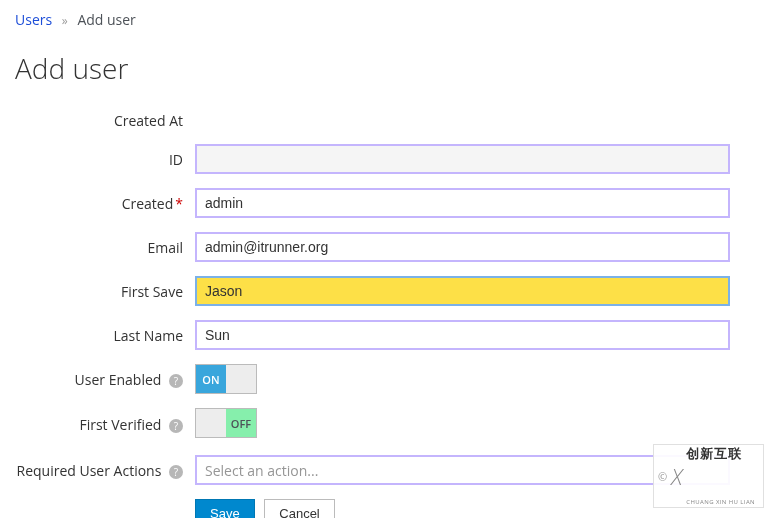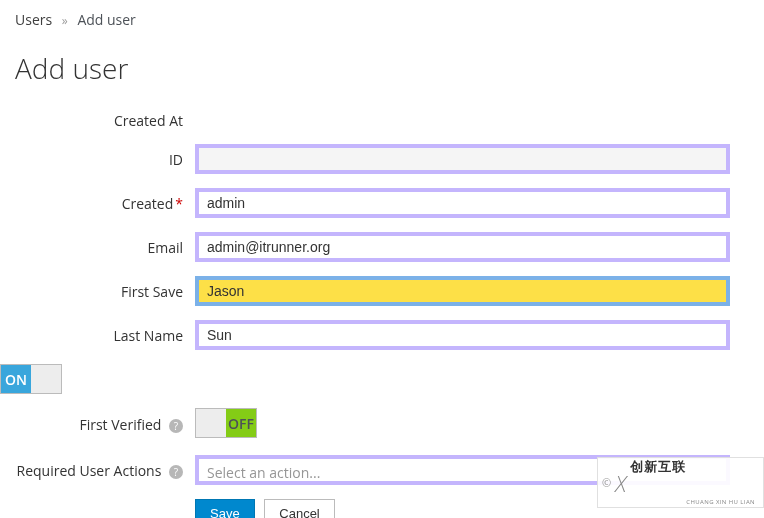--- a/index.html
+++ b/index.html
@@ -9,21 +9,21 @@
     font-family: "Open Sans", "Helvetica Neue", Helvetica, Arial, sans-serif;
     font-size: 14px;
     color: #4d5258;
     background: #fff;
     width: 764px;
   }
   .breadcrumb {
     padding: 10px 15px 8px;
   }
   .breadcrumb a {
-    color: #404040;
+    color: #1d4ed8;
     text-decoration: none;
   }
   .breadcrumb .sep {
     color: #9c9c9c;
     padding: 0 6px;
     font-size: 12px;
   }
   .breadcrumb .current {
     color: #4d5258;
   }
@@ -64,21 +64,21 @@
     margin-left: 4px;
     vertical-align: middle;
   }
   .form-control-wrap {
     flex: 1;
     max-width: 535px;
   }
   input.text-input, .select-box {
     width: 100%;
     height: 30px;
-    border: 4px solid #c4b5fd;
+    border: 2px solid #c4b5fd;
     padding: 4px 8px;
     font-size: 14px;
     color: #333;
     background: #fff;
   }
   input.text-input[readonly] {
     background: #f5f5f5;
     color: #969696;
   }
   input.focused {
@@ -98,37 +98,37 @@
     height: 30px;
     width: 62px;
     cursor: pointer;
     user-select: none;
   }
   .toggle .half {
     flex: 1;
     display: flex;
     align-items: center;
     justify-content: center;
-    font-size: 14px;
+    font-size: 11px;
     font-weight: 600;
   }
   .toggle.on .half.on-side {
     background: #39a6dc;
     color: #fff;
   }
   .toggle.on .half.off-side {
     background: #ededed;
     color: #ededed;
   }
   .toggle.off .half.on-side {
     background: #ededed;
     color: #ededed;
   }
   .toggle.off .half.off-side {
-    background: #84cc16;
+    background: #86efac;
     color: #4d5258;
   }
   
   .btn {
     display: inline-block;
     height: 30px;
     padding: 0 14px;
     border: 1px solid #bbb;
     background: #fff;
     font-size: 13px;
@@ -158,20 +158,21 @@
     padding: 2px 8px 2px 4px;
     font-size: 11px;
     color: #444;
   }
   .watermark .copy {
     color: #999;
     margin-right: 4px;
   }
   .watermark .logo {
     display: flex;
+    flex-direction: column;
     line-height: 1;
     margin-left: 2px;
   }
   .watermark .logo .zh {
     font-size: 13px;
     font-weight: 700;
     letter-spacing: 1px;
     color: #333;
   }
   .watermark .logo .en {
@@ -239,20 +240,24 @@
   </div>
 
   <div class="form-row">
     <div class="form-label">Last Name</div>
     <div class="form-control-wrap">
       <input class="text-input" value="Sun" style="">
     </div>
   </div>
 
   <div class="form-row">
+    <div class="form-label">
+      <span>User Enabled</span>
+      <span class="help-icon">?</span>
+    </div>
     <div class="form-control-wrap">
       <div class="toggle on">
         <div class="half on-side">ON</div>
         <div class="half off-side"></div>
       </div>
     </div>
   </div>
 
   <div class="form-row">
     <div class="form-label">

